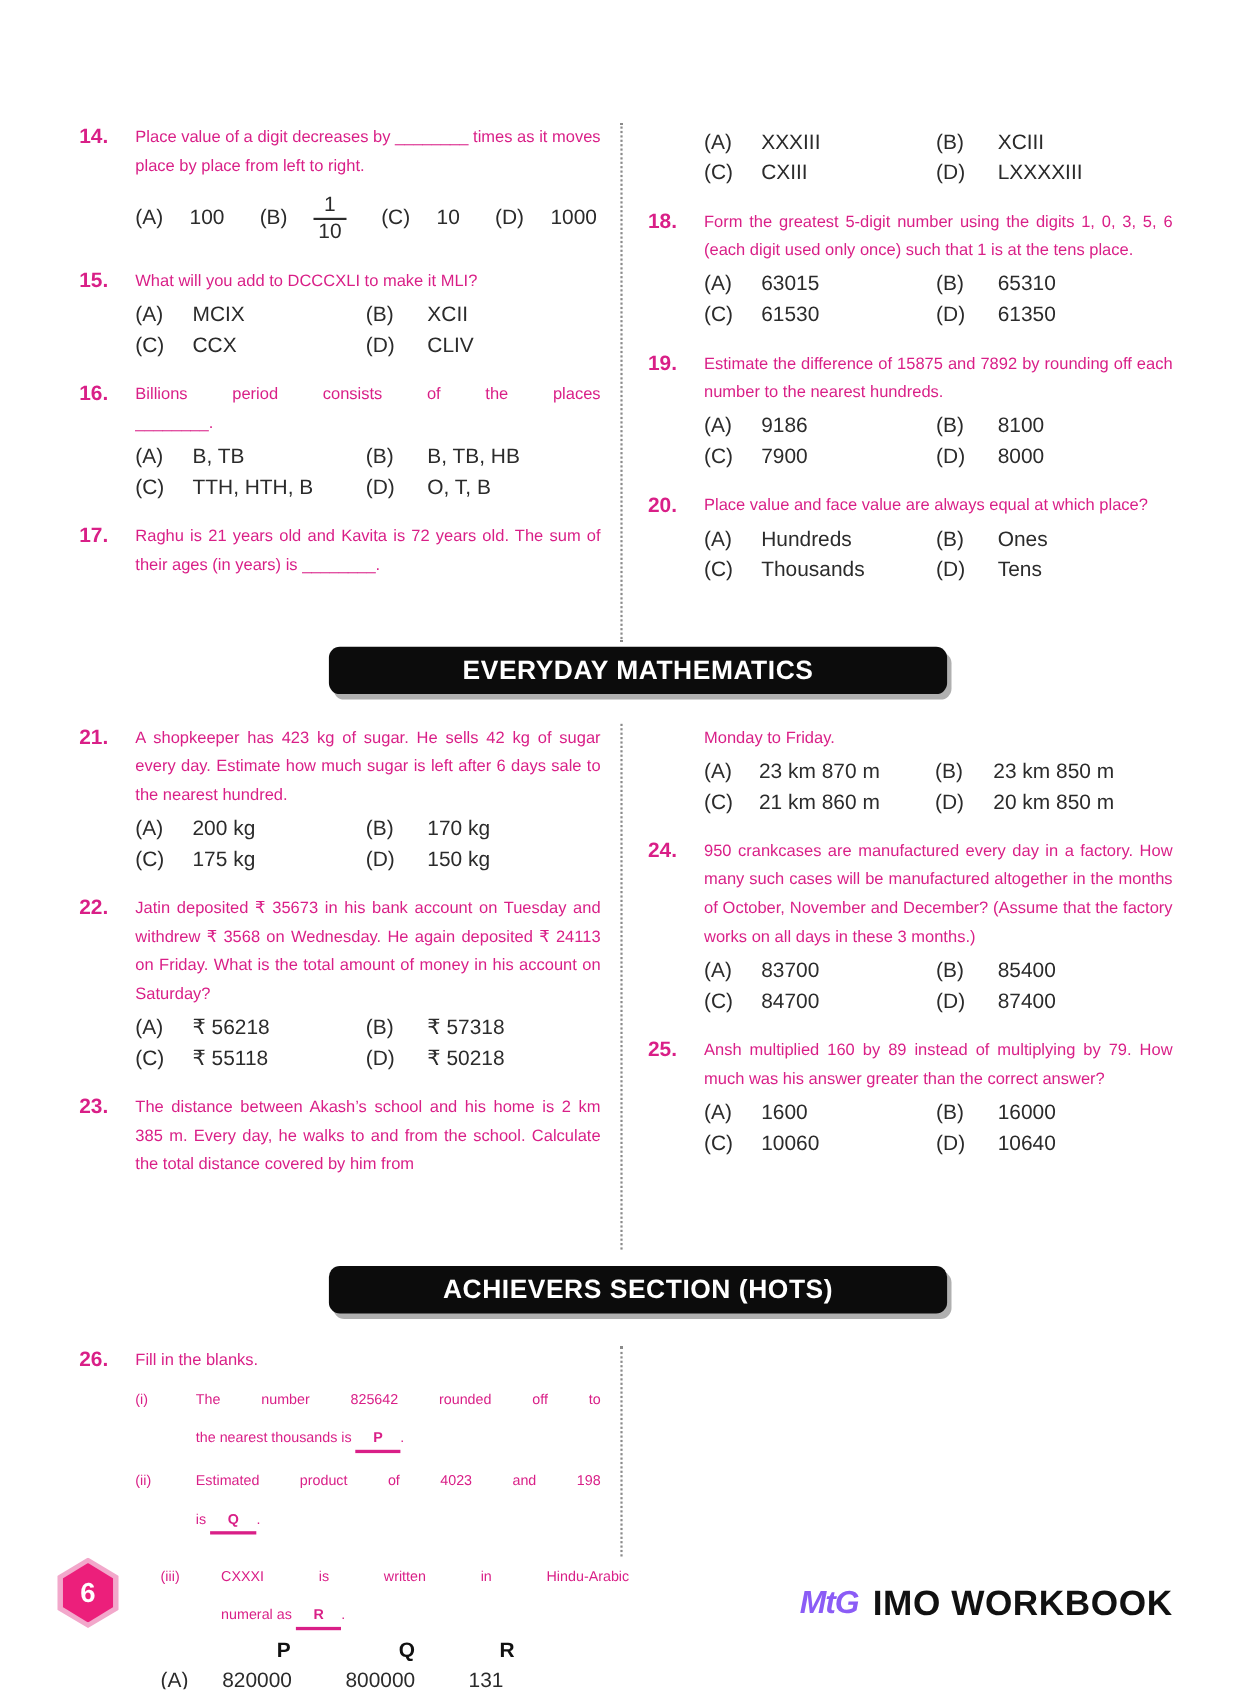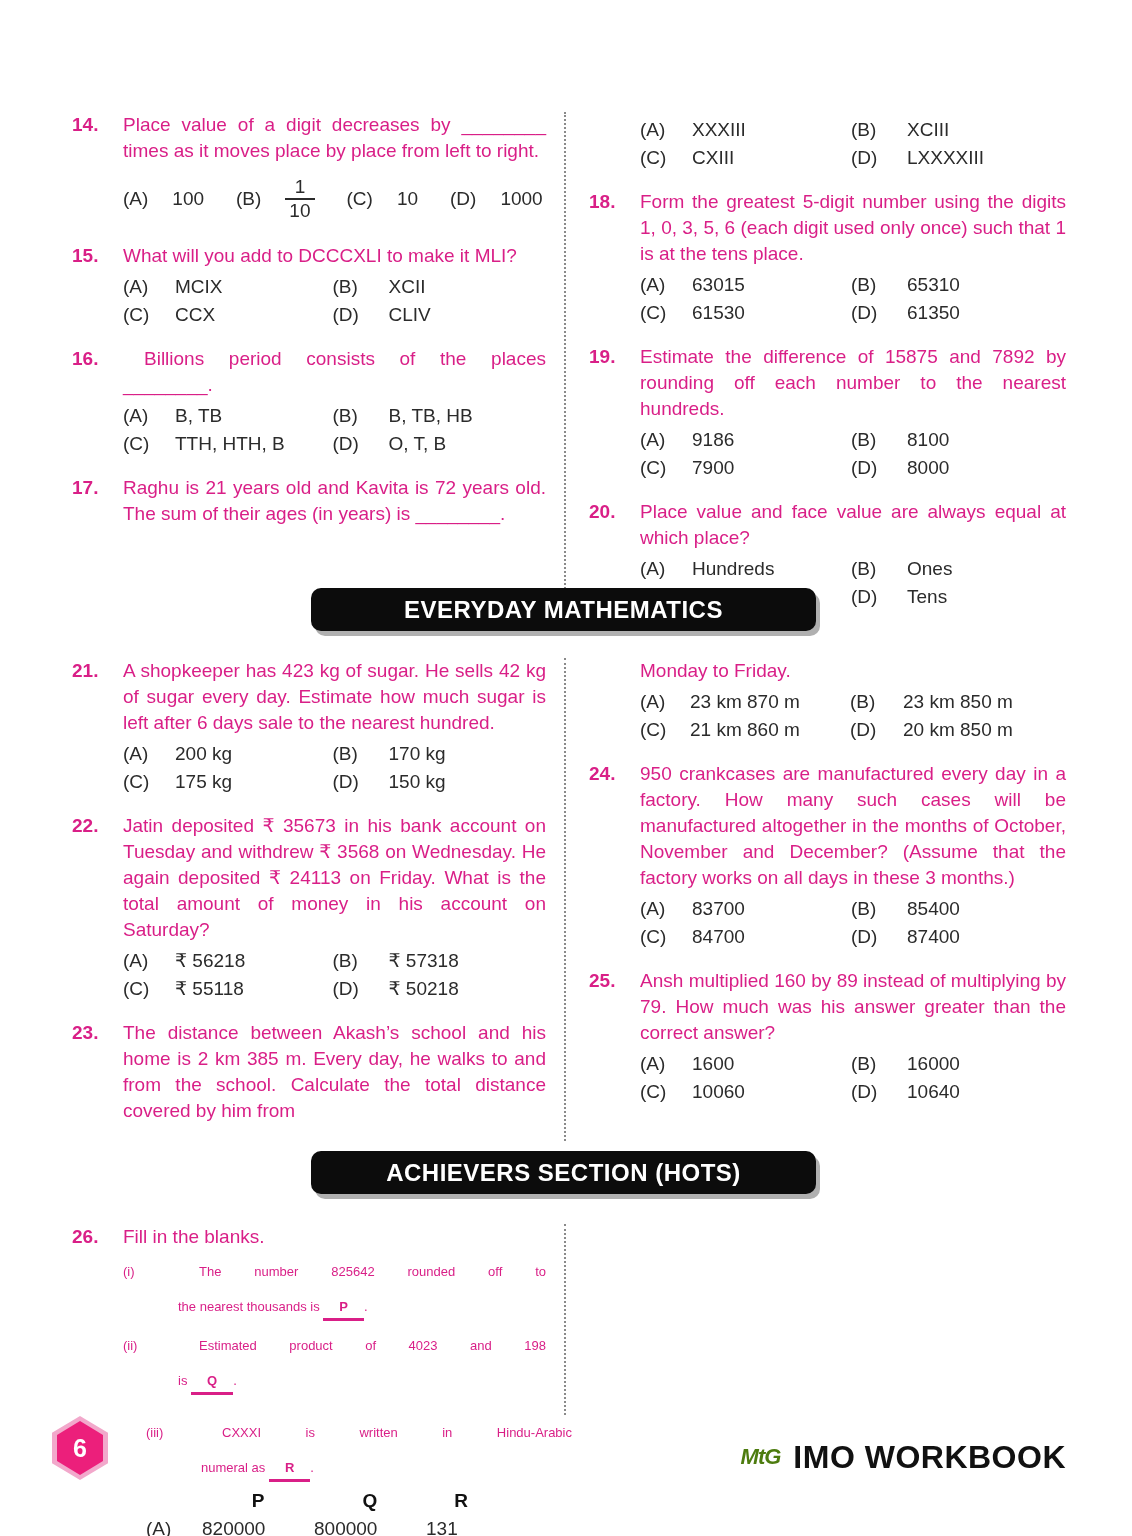--- a/index.html
+++ b/index.html
@@ -18,32 +18,32 @@
   .col{box-sizing:border-box;}
   .col.left{width:494px;padding-right:18px;border-right:2px dotted #8a8a8a;}
   .col.right{width:500px;padding-left:23px;}
   #secA .col.left{min-height:472px;}
   #secB .col.left{min-height:478px;}
   #secC .col.left{min-height:182px;}
 
   .q{display:flex;margin-bottom:17px;}
   .qnum{width:51px;flex:none;color:var(--pink);font-weight:700;font-size:19px;line-height:26px;}
   .qbody{flex:1;min-width:0;}
-  .stem{margin:0;color:var(--pink);font-size:19px;line-height:26px;text-align:justify;}
-  .stretch{text-align:justify;text-align-last:justify;margin-left:21px;}
+  .stem{margin:0;color:var(--pink);font-size:15px;line-height:26px;text-align:justify;}
+  .stretch{text-align:justify;text-align-last:justify;}
   .opts{display:grid;grid-template-columns:52px 1fr 56px 1fr;font-size:19px;line-height:28px;color:var(--ink);margin-top:4px;}
   .opts.tight{grid-template-columns:50px 160px 53px 1fr;}
   .optrow{display:flex;align-items:center;color:var(--ink);font-size:19px;margin-top:8px;min-height:54px;}
   .optrow .ol{margin-right:24px;}
   .optrow .ov{margin-right:32px;}
   .frac{display:inline-flex;flex-direction:column;align-items:center;line-height:1.15;margin-right:32px;}
   .frac .fd{border-top:2px solid var(--ink);padding:0 4px;}
 
   .hdr{
-    position:absolute;left:311px;width:505px;height:43px;background:#0c0c0c;border-radius:10px;
+    position:absolute;left:299px;width:562px;height:43px;background:#0c0c0c;border-radius:10px;
     box-shadow:4px 5px 0 #b0b0b0;color:#ffffff;font-weight:700;font-size:24px;
     display:flex;align-items:center;justify-content:center;letter-spacing:0.5px;
   }
   #hdrA{top:588px;}
   #hdrB{top:1151px;}
 
   .sub{display:flex;font-size:13px;line-height:35px;color:var(--pink);margin-top:4px;}
   .sub-label{width:55px;flex:none;}
   .sub-text{flex:1;min-width:0;}
   .blank-letter{font-weight:700;border-bottom:3px solid var(--pink);padding:0 16px;display:inline-block;line-height:23px;}
@@ -57,21 +57,21 @@
     position:absolute;left:52px;top:1416px;width:56px;height:64px;background:#f2a8cb;
     clip-path:polygon(50% 0,100% 26%,100% 74%,50% 100%,0 74%,0 26%);
     display:flex;align-items:center;justify-content:center;
   }
   .hex-inner{
     width:46px;height:54px;background:#ec1f7b;
     clip-path:polygon(50% 0,100% 26%,100% 74%,50% 100%,0 74%,0 26%);
     display:flex;align-items:center;justify-content:center;color:#fff;font-size:25px;font-weight:700;
   }
   .brand{position:absolute;top:1441px;right:66px;display:flex;align-items:center;gap:13px;}
-  .brand-logo{color:#4d7c0f;font-size:22px;font-weight:800;font-style:italic;letter-spacing:-1px;line-height:1;}
+  .brand-logo{color:#8b5cf6;font-size:29px;font-weight:800;font-style:italic;letter-spacing:-1px;line-height:1;}
   .brand-name{color:#111;font-size:32px;font-weight:800;letter-spacing:0.5px;line-height:1;}
 </style>
 </head>
 <body>
 
 <div class="page">
 
   <div class="sec" id="secA">
     <div class="col left">
 

